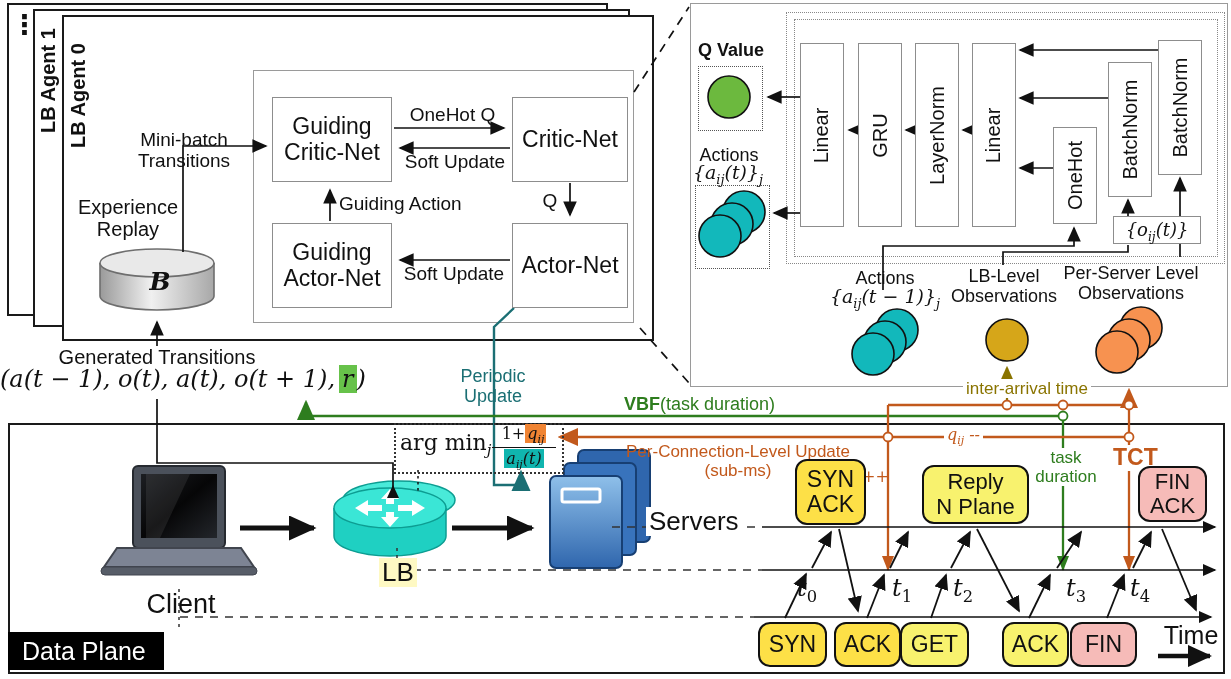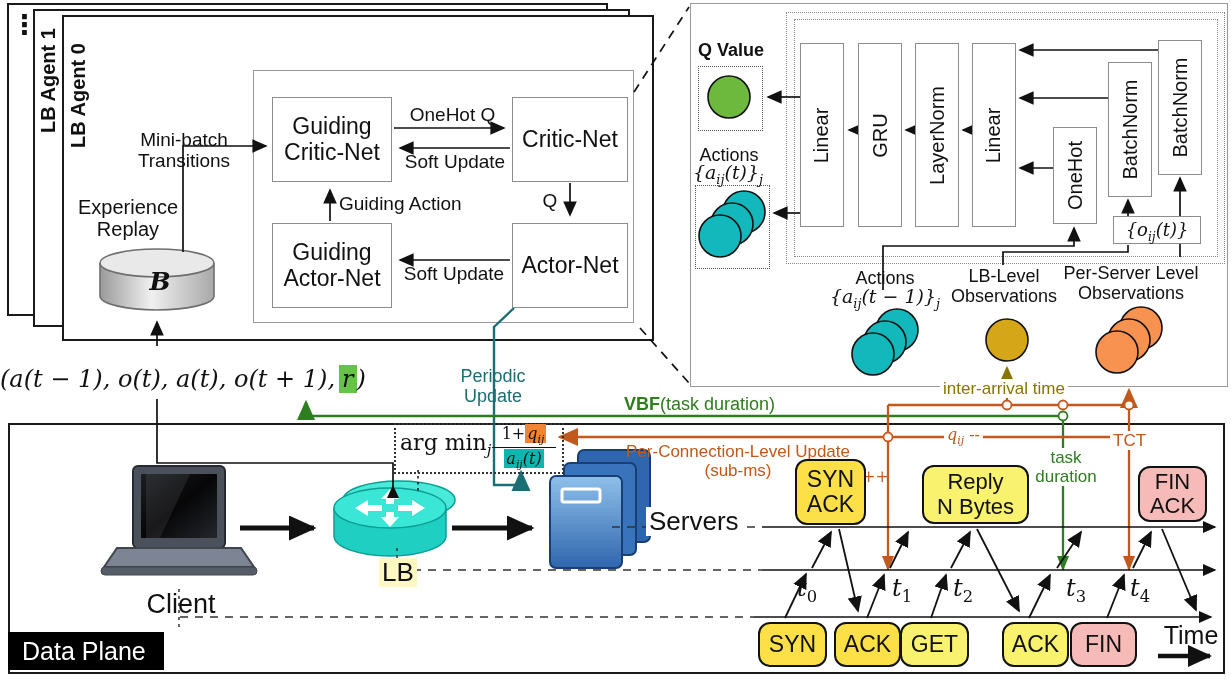--- a/index.html
+++ b/index.html
@@ -71,20 +71,21 @@
   <div class="lbl" style="left:400px;top:104px;width:105px;font-size:19px;">OneHot Q</div>
   <div class="lbl" style="left:398px;top:151px;width:114px;font-size:19px;">Soft Update</div>
   <div class="lbl" style="left:339px;top:193px;width:140px;font-size:19px;text-align:left;">Guiding Action</div>
   <div class="lbl" style="left:539px;top:190px;width:22px;font-size:19px;">Q</div>
   <div class="lbl" style="left:397px;top:263px;width:114px;font-size:19px;">Soft Update</div>
   <div class="lbl" style="left:70px;top:196px;width:116px;font-size:20px;">
     <span>Experience</span><br><span>Replay</span>
   </div>
   <div class="lbl math" style="left:148px;top:268px;width:24px;font-size:25px;font-weight:bold;">B</div>
 
+  <div class="lbl" style="left:53px;top:346px;width:208px;font-size:20px;">Generated Transitions</div>
   <div class="lbl math" style="left:0px;top:366px;width:322px;font-size:24px;white-space:nowrap;">
     <span>(a(t − 1), o(t), a(t), o(t + 1),</span><span class="hl-green" style="margin-left:4px;">r</span><span>)</span>
   </div>
 
   <div class="lbl tealtxt" style="left:429px;top:366px;width:128px;font-size:18px;">Periodic Update</div>
 
   <div class="gpanel" style="left:690px;top:3px;width:536px;height:382px;"></div>
   <div class="dotted" style="left:786px;top:12px;width:437px;height:250px;border-color:#888;"></div>
   <div class="dotted" style="left:794px;top:19px;width:422px;height:236px;border-color:#888;"></div>
 
@@ -127,37 +128,37 @@
   <div class="lbl math" style="left:800px;top:286px;width:170px;font-size:19px;">
     <span>{a</span><sub>ij</sub><span>(t − 1)}</span><sub>j</sub>
   </div>
   <div class="lbl" style="left:938px;top:266px;width:132px;font-size:18px;">
     <span>LB-Level</span><br><span>Observations</span>
   </div>
   <div class="lbl" style="left:1050px;top:263px;width:162px;font-size:18px;">
     <span>Per-Server Level</span><br><span>Observations</span>
   </div>
 
-  <div class="lbl dkyellowtxt whitebg" style="left:940px;top:379px;font-size:17px;">inter-arrival time</div>
+  <div class="lbl dkyellowtxt whitebg" style="left:963px;top:379px;font-size:17px;">inter-arrival time</div>
   <div class="lbl orangetxt" style="left:608px;top:442px;width:260px;font-size:17px;">
     <span>Per-Connection-Level Update</span><br><span>(sub-ms)</span>
   </div>
   <div class="lbl greentxt" style="left:624px;top:394px;width:172px;font-size:18px;text-align:left;white-space:nowrap;">
     <b>VBF</b><span>(task duration)</span>
   </div>
   <div class="lbl math orangetxt" style="left:845px;top:468px;width:42px;font-size:16px;">
     <span>q</span><sub>ij</sub><span>++</span>
   </div>
   <div class="lbl math orangetxt whitebg" style="left:944px;top:426px;font-size:16px;">
     <span>q</span><sub>ij</sub><span> --</span>
   </div>
   <div class="lbl greentxt whitebg" style="left:1026px;top:448px;width:74px;font-size:17px;">
     <span>task</span><br><span>duration</span>
   </div>
-  <div class="lbl orangetxt whitebg" style="left:1110px;top:431px;font-size:17px;">TCT</div>
+  <div class="lbl orangetxt whitebg" style="left:1110px;top:445px;font-size:23px;font-weight:bold;">TCT</div>
 
   <div class="dotted" style="left:394px;top:423px;width:166px;height:47px;border-color:#333;border-width:2px;z-index:4;"></div>
   <div class="lbl rom" style="left:400px;top:431px;font-size:22px;z-index:6;">
     <span>arg min</span><sub class="math">j</sub>
   </div>
   <div class="frac" style="left:492px;top:424px;width:64px;">
     <div><span class="rom">1+</span><span class="hl-orange math"><span>q</span><sub>ij</sub></span></div>
     <div class="bar"></div>
     <div><span class="hl-teal math"><span>a</span><sub>ij</sub><span>(t)</span></span></div>
   </div>
@@ -176,21 +177,21 @@
   <div class="lbl math" style="left:953px;top:575px;font-size:24px;"><span>t</span><sub class="rom">2</sub></div>
   <div class="lbl math" style="left:1066px;top:575px;font-size:24px;"><span>t</span><sub class="rom">3</sub></div>
   <div class="lbl math" style="left:1130px;top:575px;font-size:24px;"><span>t</span><sub class="rom">4</sub></div>
 
   <div class="msg cyan" style="left:795px;top:459px;width:67px;height:62px;">
     <span>SYN</span>
       <span>ACK</span>
   </div>
   <div class="msg yellow" style="left:922px;top:465px;width:103px;height:55px;font-size:22px;">
     <span>Reply</span>
-      <span>N Bytes</span>
+      <span>N Plane</span>
   </div>
   <div class="msg pink" style="left:1138px;top:466px;width:65px;height:52px;font-size:22px;">
     <span>FIN</span>
       <span>ACK</span>
   </div>
 
   <div class="msg cyan" style="left:758px;top:622px;width:65px;height:41px;">
       <span>SYN</span>
     </div>
   <div class="msg cyan" style="left:834px;top:622px;width:63px;height:41px;">

